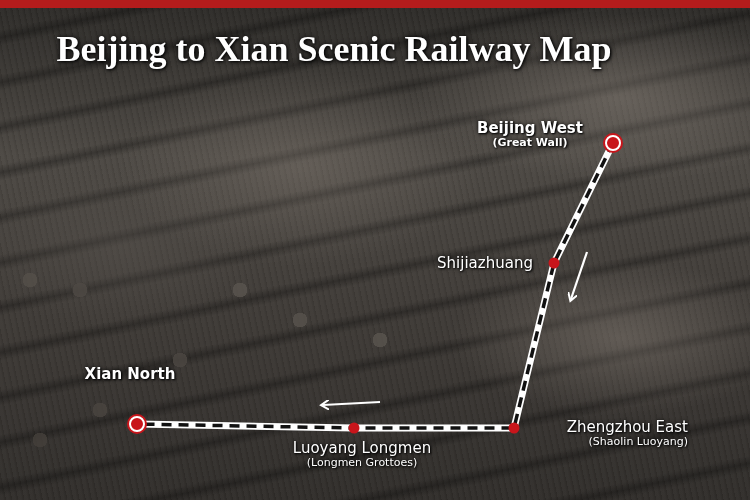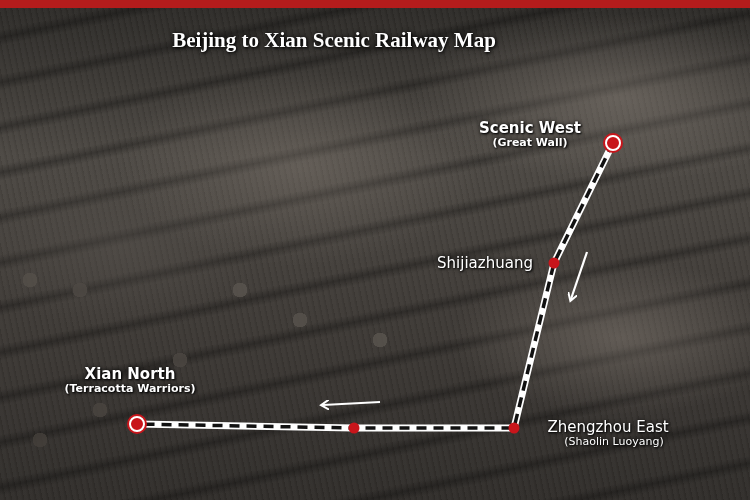--- a/index.html
+++ b/index.html
@@ -19,21 +19,21 @@
       radial-gradient(circle 12px at 30px 20px,#55504a 60%,transparent 62%),
       radial-gradient(circle 12px at 80px 30px,#4f4a45 60%,transparent 62%),
       radial-gradient(circle 12px at 240px 30px,#5a554f 60%,transparent 62%),
       radial-gradient(circle 12px at 300px 60px,#58534d 60%,transparent 62%),
       radial-gradient(circle 12px at 380px 80px,#5a554f 60%,transparent 62%),
       radial-gradient(circle 12px at 180px 100px,#4d4843 60%,transparent 62%),
       radial-gradient(circle 12px at 100px 150px,#4a4540 60%,transparent 62%),
       radial-gradient(circle 12px at 40px 180px,#45403b 60%,transparent 62%);
     opacity:.8;}
   .title{position:absolute;left:0;top:28px;width:668px;text-align:center;color:#fff;
-    font-family:"Liberation Serif","DejaVu Serif",serif;font-weight:bold;font-size:21px;
+    font-family:"Liberation Serif","DejaVu Serif",serif;font-weight:bold;font-size:36px;
     text-shadow:1px 1px 3px #000,0 0 6px rgba(0,0,0,.8);}
   svg.route{position:absolute;left:0;top:0;}
   .label{position:absolute;color:#fff;text-align:center;font-family:"DejaVu Sans",sans-serif;
     text-shadow:1px 1px 2px #000,0 0 4px rgba(0,0,0,.9);line-height:1.15;white-space:nowrap;}
   .label .name{font-size:15px;display:block;}
   .label .sub{font-size:11px;display:block;}
   .bold .name,.bold .sub{font-weight:bold;}
 </style>
 </head>
 <body>
@@ -68,32 +68,33 @@
     <circle cx="137" cy="424" r="7" fill="none" stroke="#fff" stroke-width="2"></circle>
     <circle cx="137" cy="424" r="5" fill="#c8151b"></circle>
   </g>
 
   <circle cx="554" cy="263" r="5.5" fill="#c8151b"></circle>
   <circle cx="514" cy="428" r="5.5" fill="#c8151b"></circle>
   <circle cx="354" cy="428" r="5.5" fill="#c8151b"></circle>
 </svg>
 
 <div class="label bold" style="left:470px;top:120px;width:120px;">
-  <span class="name">Scenic West</span>
+  <span class="name">Beijing West</span>
   <span class="sub">(Great Wall)</span>
 </div>
 
 <div class="label" style="left:420px;top:231px;width:130px;margin-top:24px;">
   <span class="name">Shijiazhuang</span>
 </div>
 
-<div class="label" style="left:528px;top:419px;width:160px;text-align:center;">
+<div class="label" style="left:528px;top:419px;width:160px;text-align:right;">
   <span class="name">Zhengzhou East</span>
   <span class="sub" style="padding-left:12px;">(Shaolin Luoyang)</span>
 </div>
 
 <div class="label" style="left:262px;top:440px;width:200px;">
+  <span class="name">Luoyang Longmen</span>
+  <span class="sub">(Longmen Grottoes)</span>
 </div>
 
 <div class="label bold" style="left:30px;top:366px;width:200px;text-align:center;">
   <span class="name">Xian North</span>
-  <span class="sub">(Terracotta Warriors)</span>
 </div>
 
 </body></html>

